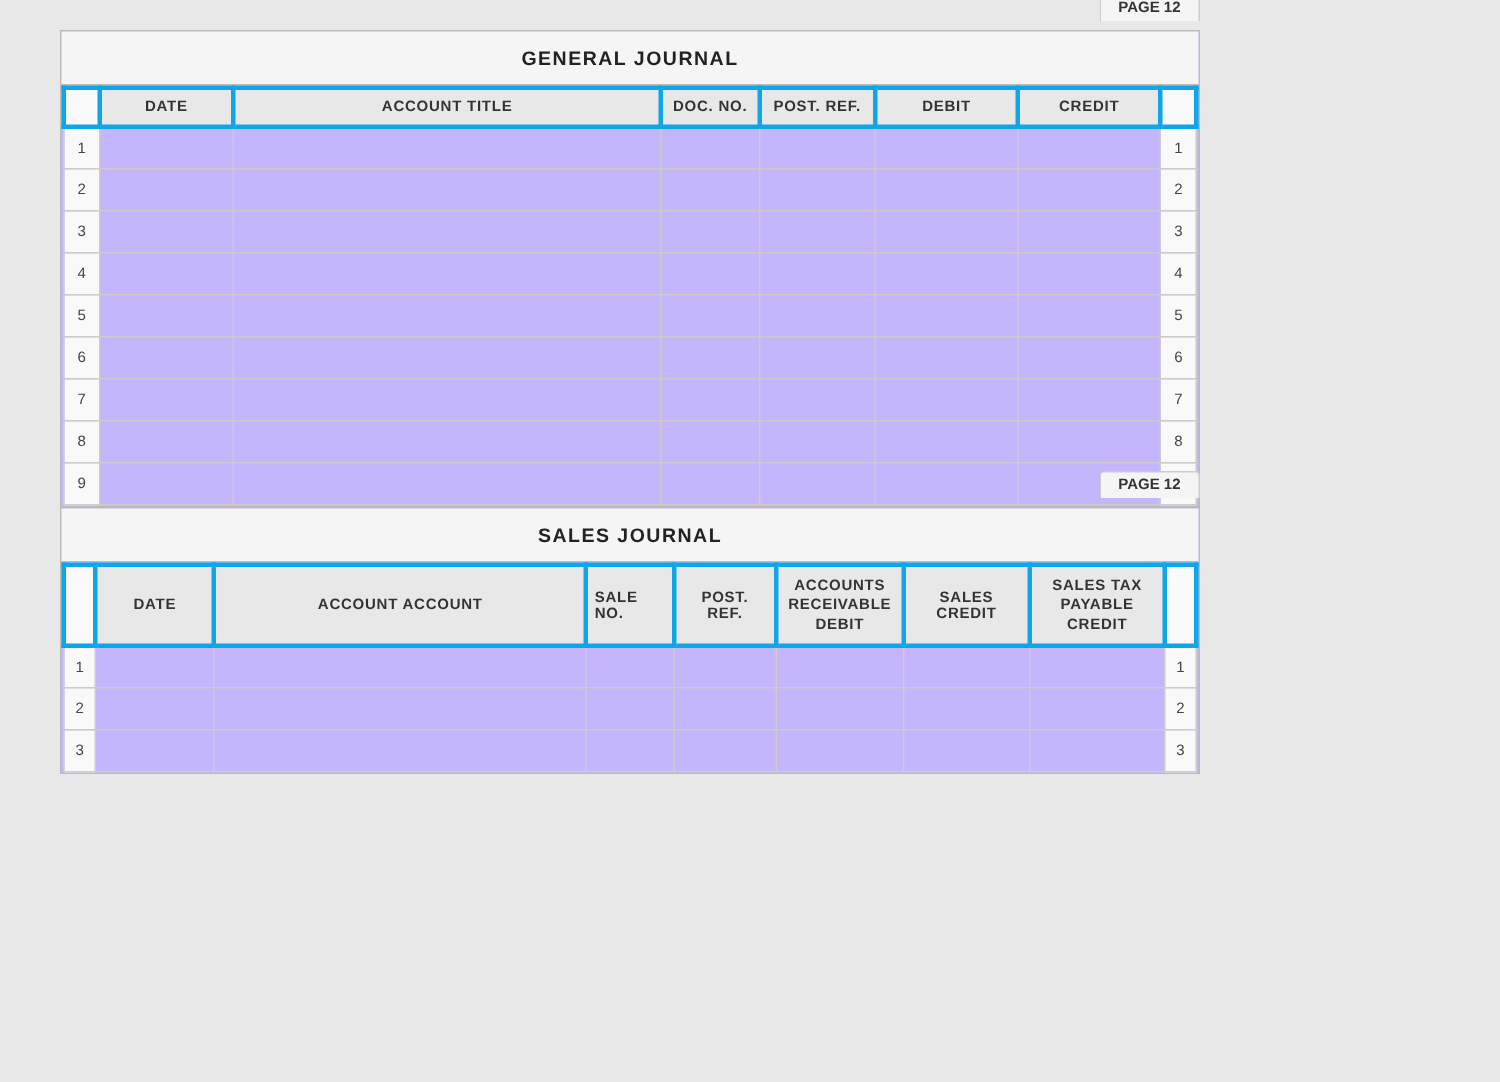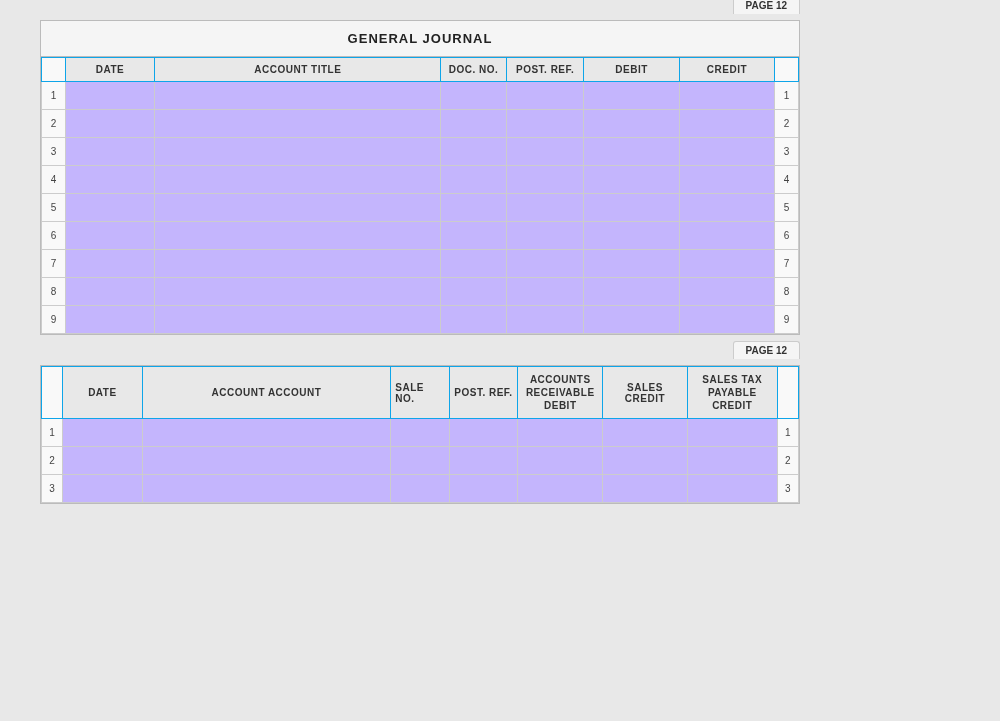--- a/index.html
+++ b/index.html
@@ -13,21 +13,20 @@
       font-family: Arial, sans-serif;
       font-size: 11px;
       padding: 20px;
       width: 1000px;
       min-height: 721px;
     }
 
     .page-container {
       display: flex;
       flex-direction: column;
-      gap: 30px;
       align-items: flex-start;
     }
 
     .journal-wrapper {
       position: relative;
       width: 760px;
       margin-left: 20px;
     }
 
     .page-tab {
@@ -60,21 +59,21 @@
       color: #222;
     }
 
     table {
       width: 100%;
       border-collapse: collapse;
     }
 
     th {
       background: #e8e8e8;
-      border: 1px solid #0ea5e9;
+      border: 3px solid #0ea5e9;
       padding: 6px 4px;
       text-align: center;
       font-weight: bold;
       font-size: 10px;
       letter-spacing: 0.5px;
       color: #333;
       vertical-align: middle;
     }
 
     td {
@@ -227,20 +226,21 @@
       <td class="row-num">9</td>
     </tr>
           </tbody>
       </table>
     </div>
   </div>
 
   <div class="journal-wrapper">
     <div class="page-tab">PAGE 12</div>
     <div class="journal-table-container">
+      <div class="journal-title-row">SALES JOURNAL</div>
       <table>
         <thead>
           <tr>
             <th class="row-num"></th>
             <th class="col-date">DATE</th>
             <th class="col-account-debited">ACCOUNT ACCOUNT</th>
             <th class="col-sale-no">SALE NO.</th>
             <th class="col-sales-post-ref">POST. REF.</th>
             <th class="col-ar-debit multiline">ACCOUNTS<br>RECEIVABLE<br>DEBIT</th>
             <th class="col-sales-credit">SALES CREDIT</th>

